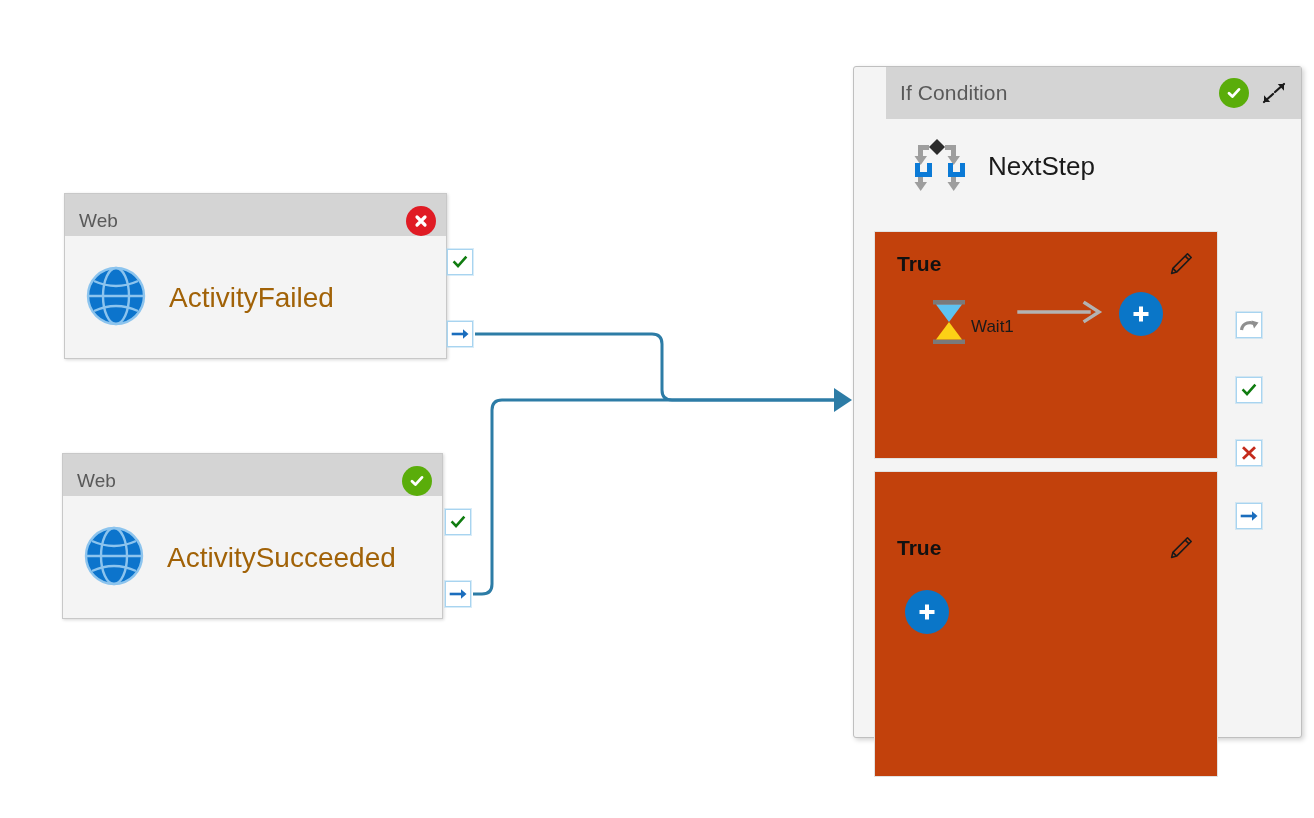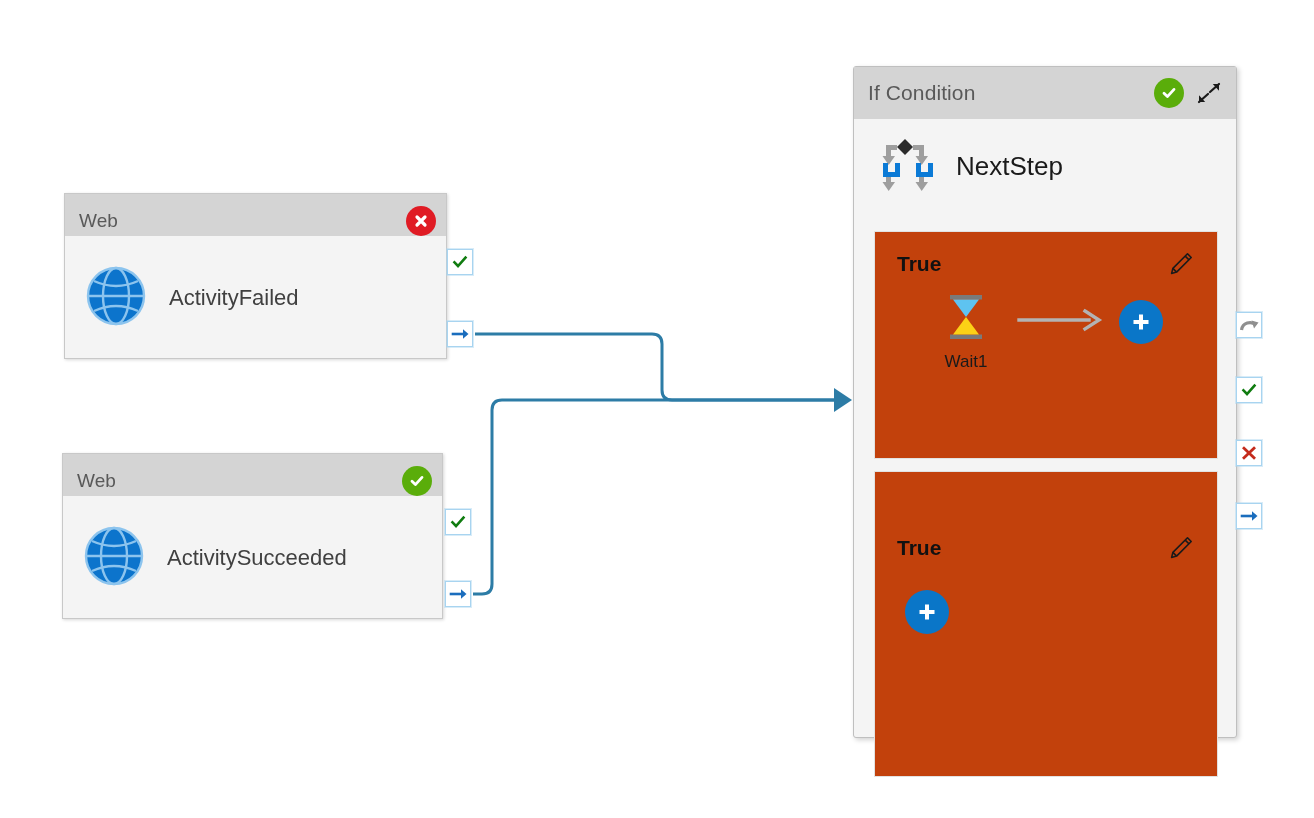--- a/index.html
+++ b/index.html
@@ -44,22 +44,22 @@
     letter-spacing: 0.1px;
     white-space: nowrap;
   }
   .card-body {
     display: flex;
     align-items: center;
     padding-left: 20px;
     box-sizing: border-box;
   }
   .card-body-label {
-    font-size: 22px;
-    color: #404040;
+    font-size: 28px;
+    color: #a16207;
     margin-left: 22px;
     white-space: nowrap;
   }
 
   
   .badge {
     width: 30px;
     height: 30px;
     border-radius: 50%;
     display: flex;
@@ -84,27 +84,28 @@
     justify-content: center;
     box-shadow: 0 0 0 1px rgba(168,212,240,0.45);
   }
   .handle svg { display: block; }
 
   
   #if-condition {
     position: absolute;
     left: 853px;
     top: 66px;
-    width: 384px;
+    width: 449px;
     height: 672px;
     background: #f4f4f4;
     border: 1px solid #bfbfbf;
     border-radius: 3px;
     box-shadow: 2px 2px 5px rgba(0,0,0,0.18);
     box-sizing: border-box;
+    padding-left: 32px;
   }
   #if-condition .card-header {
     height: 52px;
     background: #d4d4d4;
     padding: 0 12px 0 14px;
     gap: 10px;
   }
   #if-condition .card-title { font-size: 21px; }
 
   .collapse-icon {
@@ -153,21 +154,21 @@
   .pencil-icon { width: 28px; height: 28px; cursor: pointer; }
 
   .branch-flow {
     display: flex;
     align-items: center;
     padding-left: 52px;
     margin-top: 14px;
   }
   .step {
     display: flex;
-    flex-direction: column;
+    flex-direction: row;
     align-items: center;
     width: 78px;
   }
   .step-label {
     font-size: 17px;
     color: #1a1a1a;
     margin-top: 6px;
     white-space: nowrap;
   }
   .flow-arrow { margin: 0 16px 20px 12px; }

